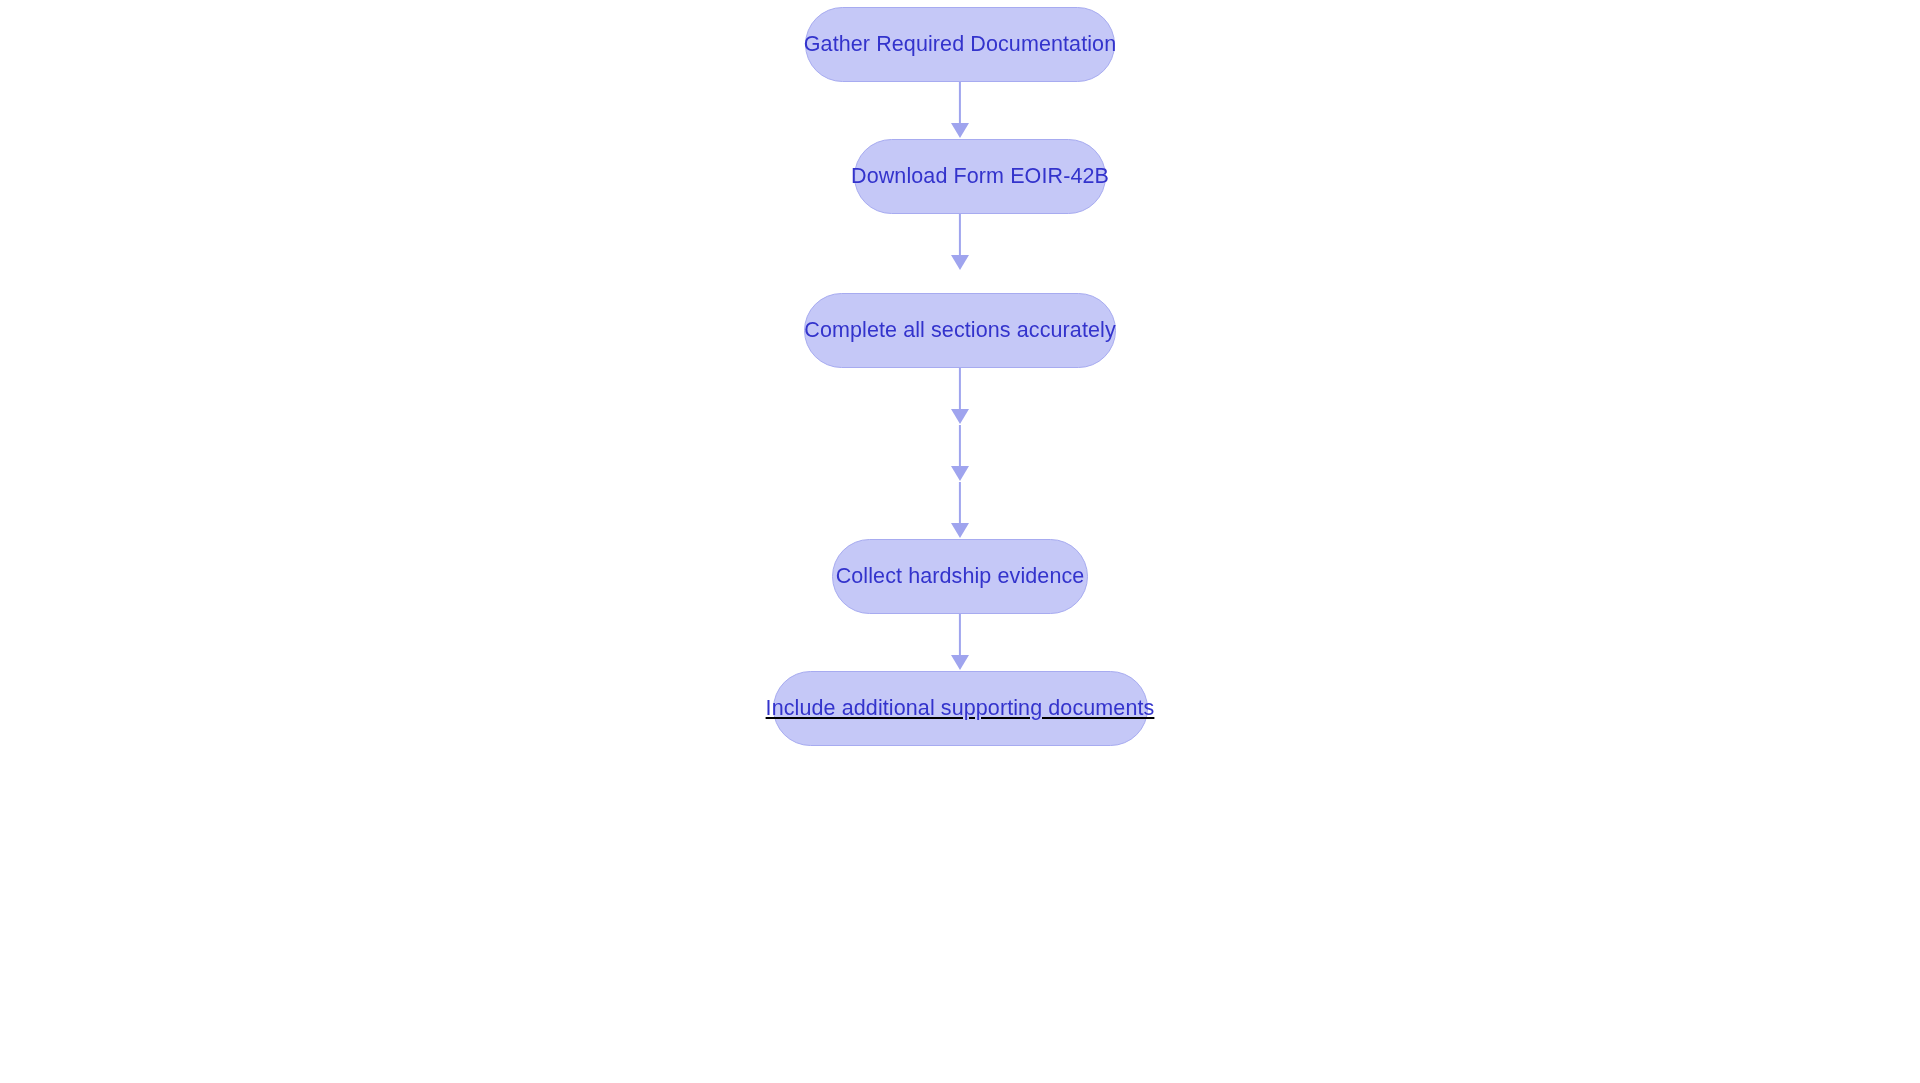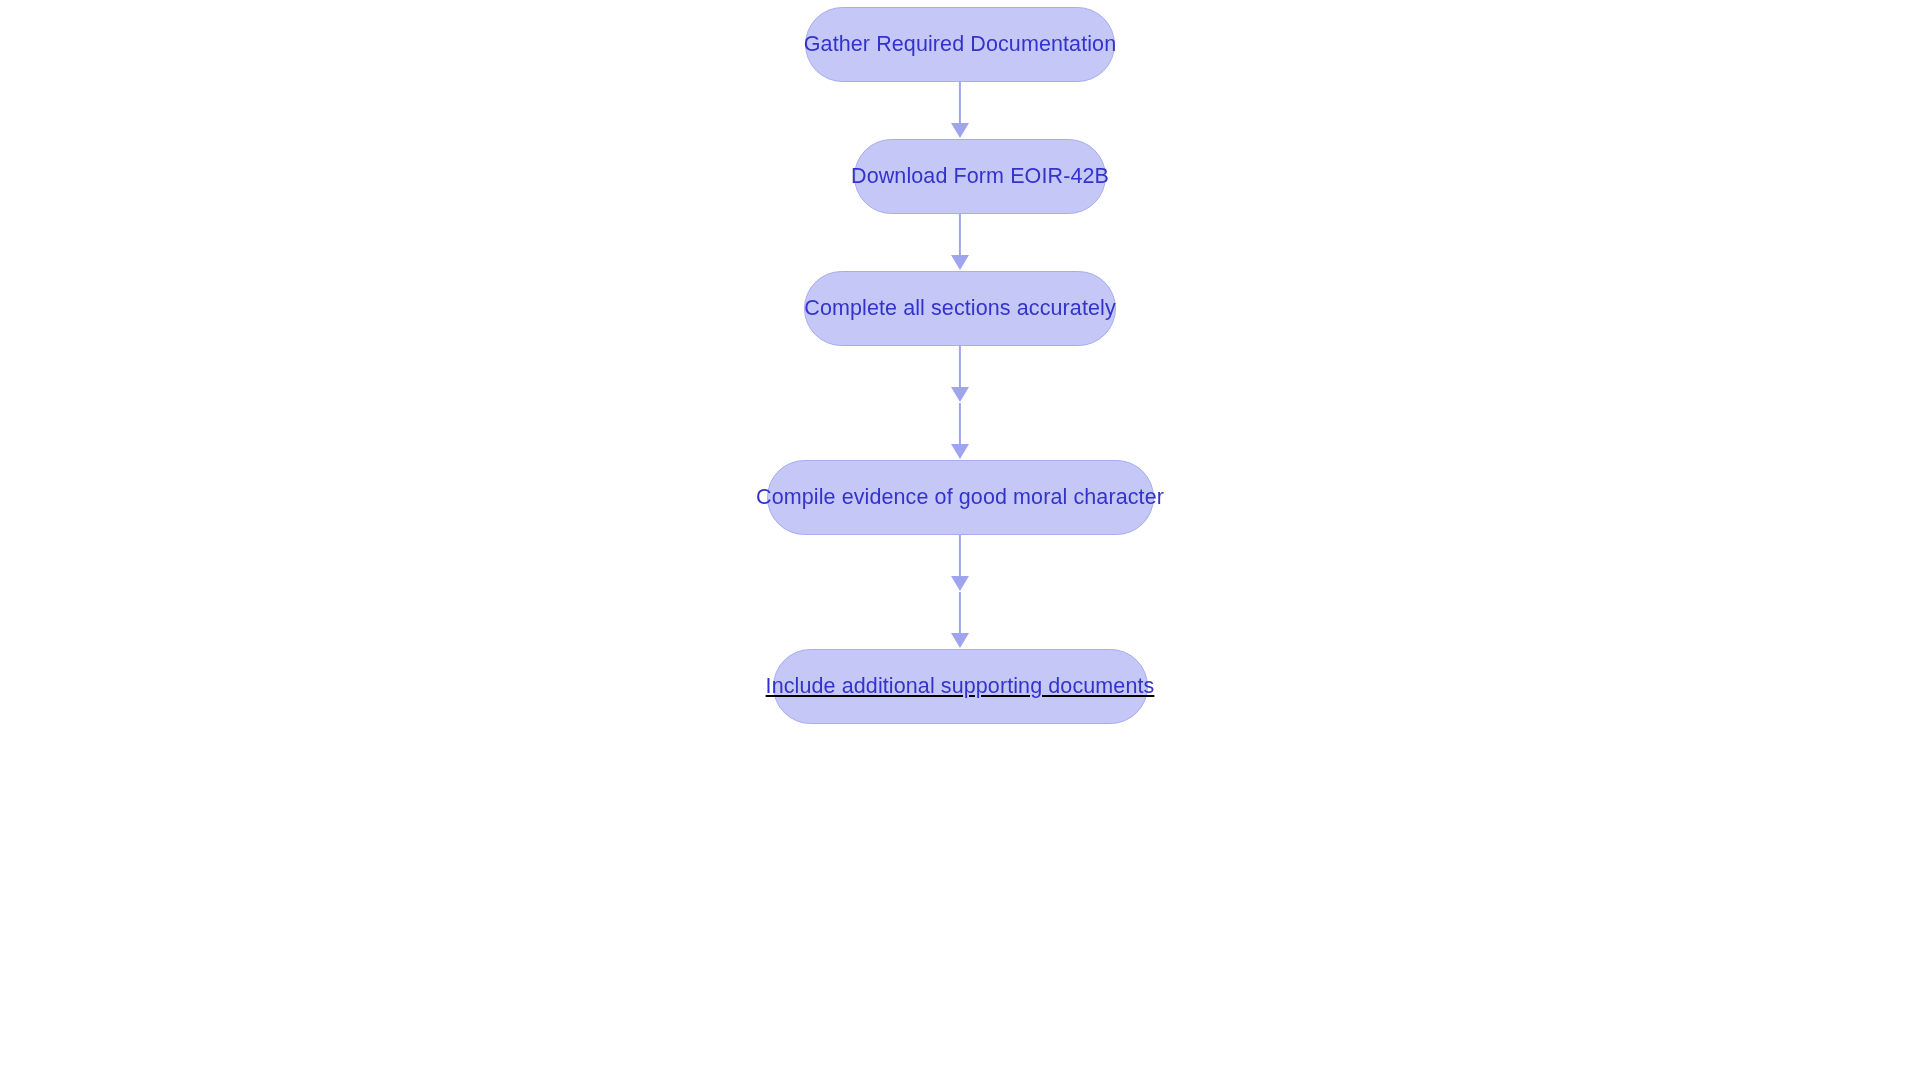--- a/index.html
+++ b/index.html
@@ -96,37 +96,37 @@
         <div class="conn-line"></div>
         <div class="conn-head"></div>
       </div>
       <div class="flow-node" style="width: 252px; margin-left: 40px;">
         <span class="flow-node-label">Download Form EOIR-42B</span>
       </div>
       <div class="flow-connector">
         <div class="conn-line"></div>
         <div class="conn-head"></div>
       </div>
-      <div class="flow-node" style="width: 312px;">
+      <div class="flow-node" style="width: 312px; margin-top: 22px;">
         <span class="flow-node-label">Complete all sections accurately</span>
       </div>
       <div class="flow-connector">
         <div class="conn-line"></div>
         <div class="conn-head"></div>
       </div>
       <div class="flow-connector">
         <div class="conn-line"></div>
         <div class="conn-head"></div>
       </div>
-      <div class="flow-node" style="width: 387px;">
-        <span class="flow-node-label">Compile evidence of good moral character</span>
-      </div>
       <div class="flow-connector">
         <div class="conn-line"></div>
         <div class="conn-head"></div>
+      </div>
+      <div class="flow-node" style="width: 256px;">
+        <span class="flow-node-label">Collect hardship evidence</span>
       </div>
       <div class="flow-connector">
         <div class="conn-line"></div>
         <div class="conn-head"></div>
       </div>
       <div class="flow-node" style="width: 375px; text-decoration: underline;">
         <span class="flow-node-label">Include additional supporting documents</span>
       </div>
     </div>
 </div>

